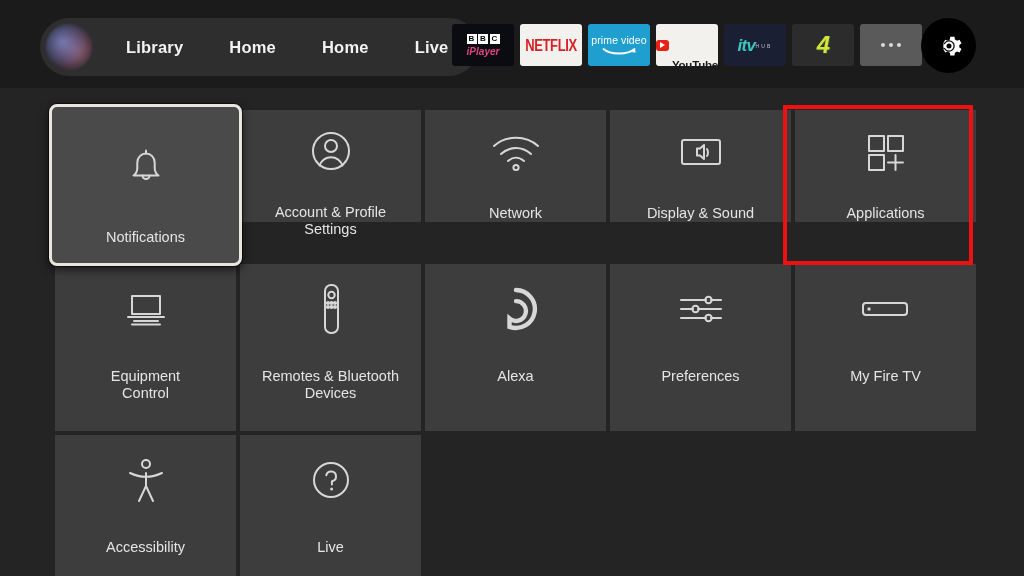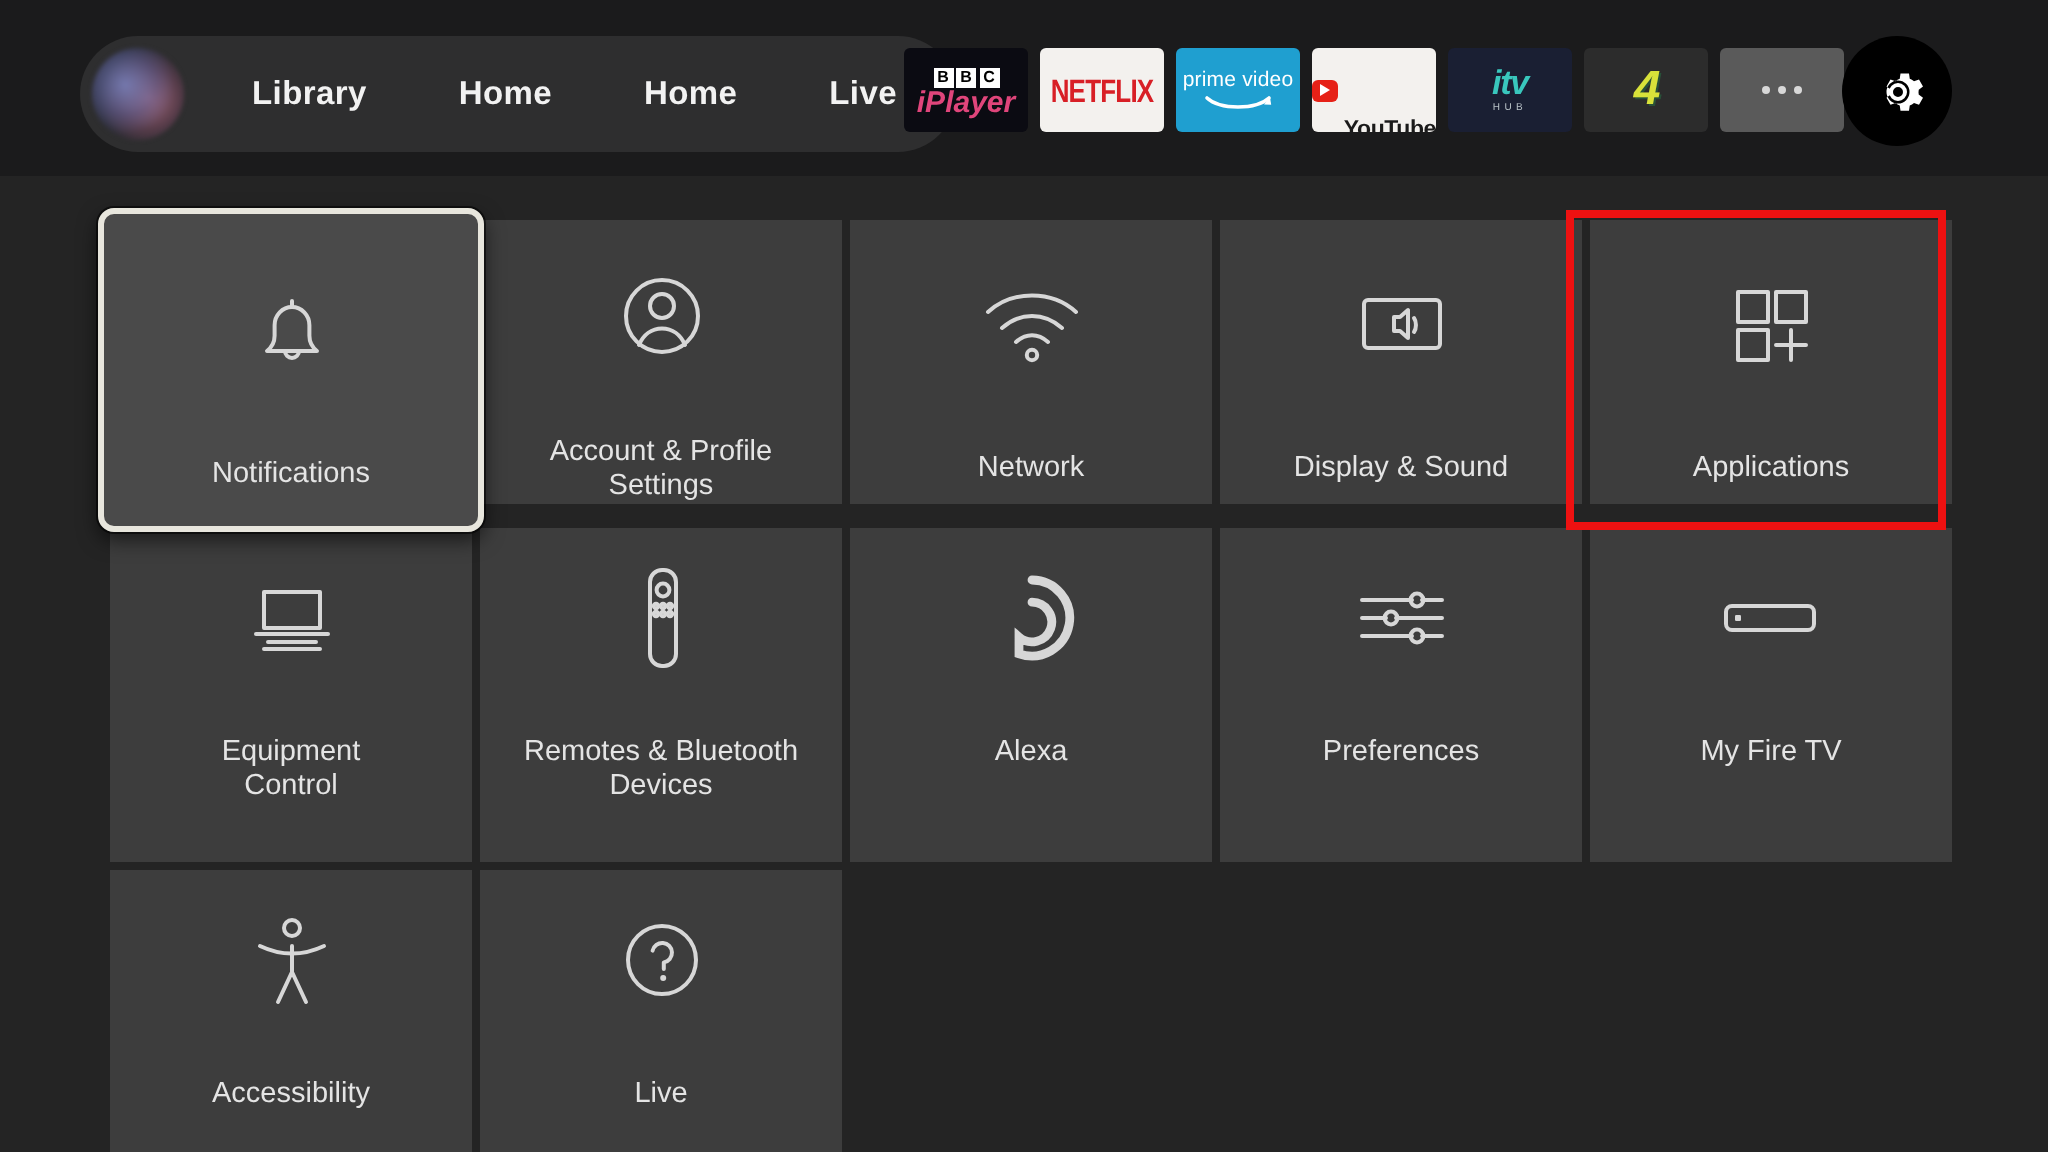--- a/index.html
+++ b/index.html
@@ -78,38 +78,38 @@
     overflow: hidden;
     flex: none;
     position: relative;
   }
 
   .app-bbc   { background: #0b0b12; flex-direction: column; gap: 2px; }
   .bbc-top   { display: flex; gap: 1.5px; }
   .bbc-sq    { width: 10px; height: 10px; background: #ffffff; color: #000;
                font-size: 8px; font-weight: bold; line-height: 10px; text-align: center;
                font-family: "Liberation Sans", sans-serif; }
-  .bbc-ip    { color: #e0457b; font-size: 15px; font-weight: bold; font-style: italic; line-height: 11px; }
+  .bbc-ip    { color: #e0457b; font-size: 10px; font-weight: bold; font-style: italic; line-height: 11px; }
 
   .app-netflix { background: #f3f1ee; }
   .nf-text   { color: #d81f26; font-size: 13px; font-weight: bold; letter-spacing: -0.4px;
                transform: scaleY(1.25); font-family: "Liberation Sans", sans-serif; }
 
   .app-prime { background: #1f9fd0; flex-direction: column; }
   .pv-text   { color: #ffffff; font-size: 10.5px; line-height: 11px; letter-spacing: .1px; }
   .pv-smile  { width: 34px; height: 9px; margin-top: 1px; }
 
   .app-youtube { background: #f3f1ee; gap: 3px; }
   .yt-play   { width: 16px; height: 11px; background: #e62117; border-radius: 3px;
                display: flex; align-items: center; justify-content: center; }
   .yt-tri    { width: 0; height: 0; border-left: 5px solid #fff;
                border-top: 3.2px solid transparent; border-bottom: 3.2px solid transparent; margin-left: 1px; }
   .yt-text   { color: #1a1a1a; font-size: 11.5px; font-weight: bold; letter-spacing: -.2px; margin-top: 40px; }
 
-  .app-itv   { background: #1a1f33; flex-direction: column; }
+  .app-itv   { background: #1a1f33; flex-direction: row; }
   .itv-text  { color: #39c7bd; font-size: 17px; font-weight: bold; font-style: italic;
                letter-spacing: -0.6px; line-height: 17px; }
   .itv-sub   { color: #b9c2c7; font-size: 5px; letter-spacing: 2.2px; margin-top: 1px; }
 
   .app-ch4   { background: #2c2c2c; }
   .ch4-num   { color: #d8e23a; font-size: 24px; font-weight: bold; font-style: italic;
                line-height: 24px; letter-spacing: -1px;
                text-shadow: 1px 1px 0 rgba(40,90,60,0.8); }
 
   .app-more  { background: #5a5a5a; }
@@ -137,21 +137,21 @@
     width: 181px;
     background: #3d3d3d;
     position: relative;
     display: flex;
     flex-direction: column;
     align-items: center;
     justify-content: flex-start;
     flex: none;
     gap: 28px;
   }
-  .row1 .tile { height: 142px; }
+  .row1 .tile { height: 112px; }
   .row2 .tile { height: 167px; }
   .row3 .tile { height: 148px; }
 
   .tile-icon {
     height: 72px;
     display: flex;
     align-items: center;
     justify-content: center;
     margin-top: 16px;
   }

